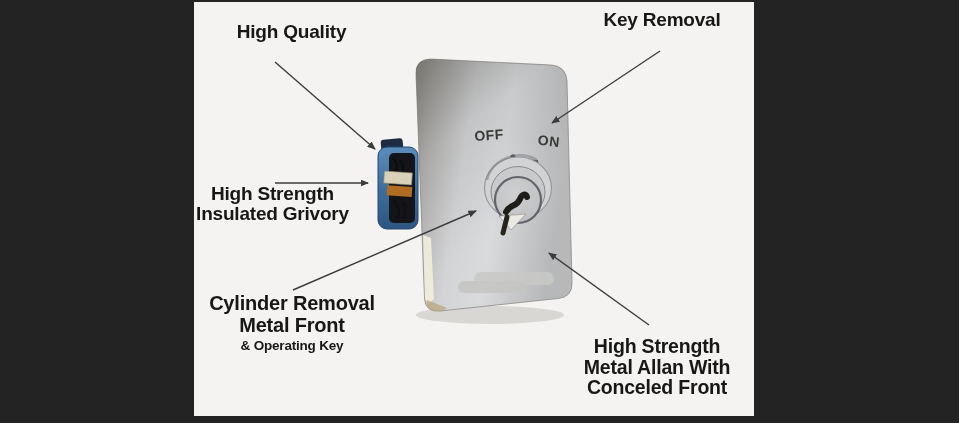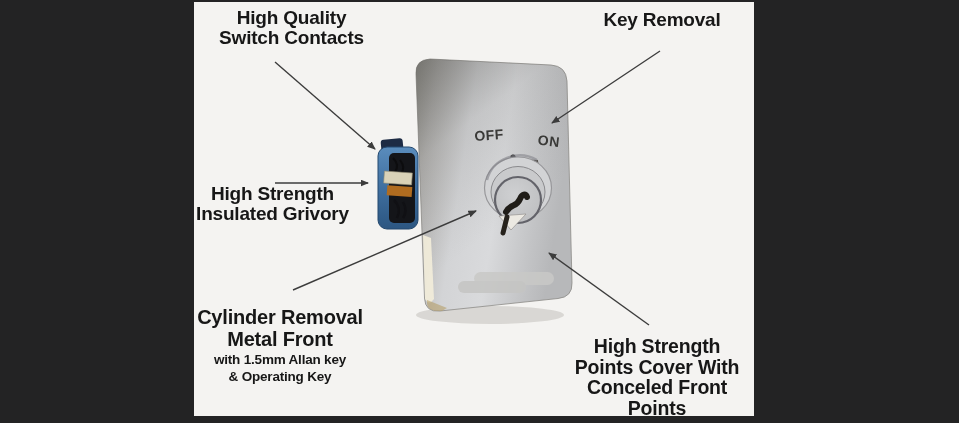--- a/index.html
+++ b/index.html
@@ -102,42 +102,39 @@
 
       <g stroke="#3c3c3c" stroke-width="1.4" fill="none">
         <line x1="81" y1="60" x2="181" y2="147" marker-end="url(#ah)"></line>
         <line x1="466" y1="49" x2="358" y2="121" marker-end="url(#ah)"></line>
         <line x1="81" y1="181" x2="174" y2="181" marker-end="url(#ah)"></line>
         <line x1="99" y1="288" x2="282" y2="209" marker-end="url(#ah)"></line>
         <line x1="455" y1="323" x2="355" y2="251" marker-end="url(#ah)"></line>
       </g>
     </svg>
 
-    <div class="label" style="left:10px;top:6px;width:175px;">
+    <div class="label" style="left:10px;top:20px;width:175px;">
       <span>High Quality</span>
-      <span>Switch Contacts</span>
     </div>
 
     <div class="label" style="left:374px;top:8px;width:188px;">
       <span>Key Removal</span>
     </div>
 
     <div class="label" style="left:0px;top:182px;width:157px;">
       <span>High Strength</span>
       <span>Insulated Grivory</span>
     </div>
 
-    <div class="label lbl-cylinder" style="left:0;top:291px;width:172px;margin-top:14px;">
+    <div class="label lbl-cylinder" style="left:12px;top:291px;width:172px;">
       <span>Cylinder Removal</span>
       <span>Metal Front</span>
-      <span class="sub">with 1.5mm Allan key</span>
       <span class="sub">&amp; Operating Key</span>
     </div>
 
     <div class="label lbl-metal" style="left:375px;top:334px;width:176px;">
       <span>High Strength</span>
-      <span>Points Cover With</span>
+      <span>Metal Allan With</span>
       <span>Conceled Front</span>
-      <span>Points</span>
     </div>
 
   </div>
 </div>
 
 </body></html>

